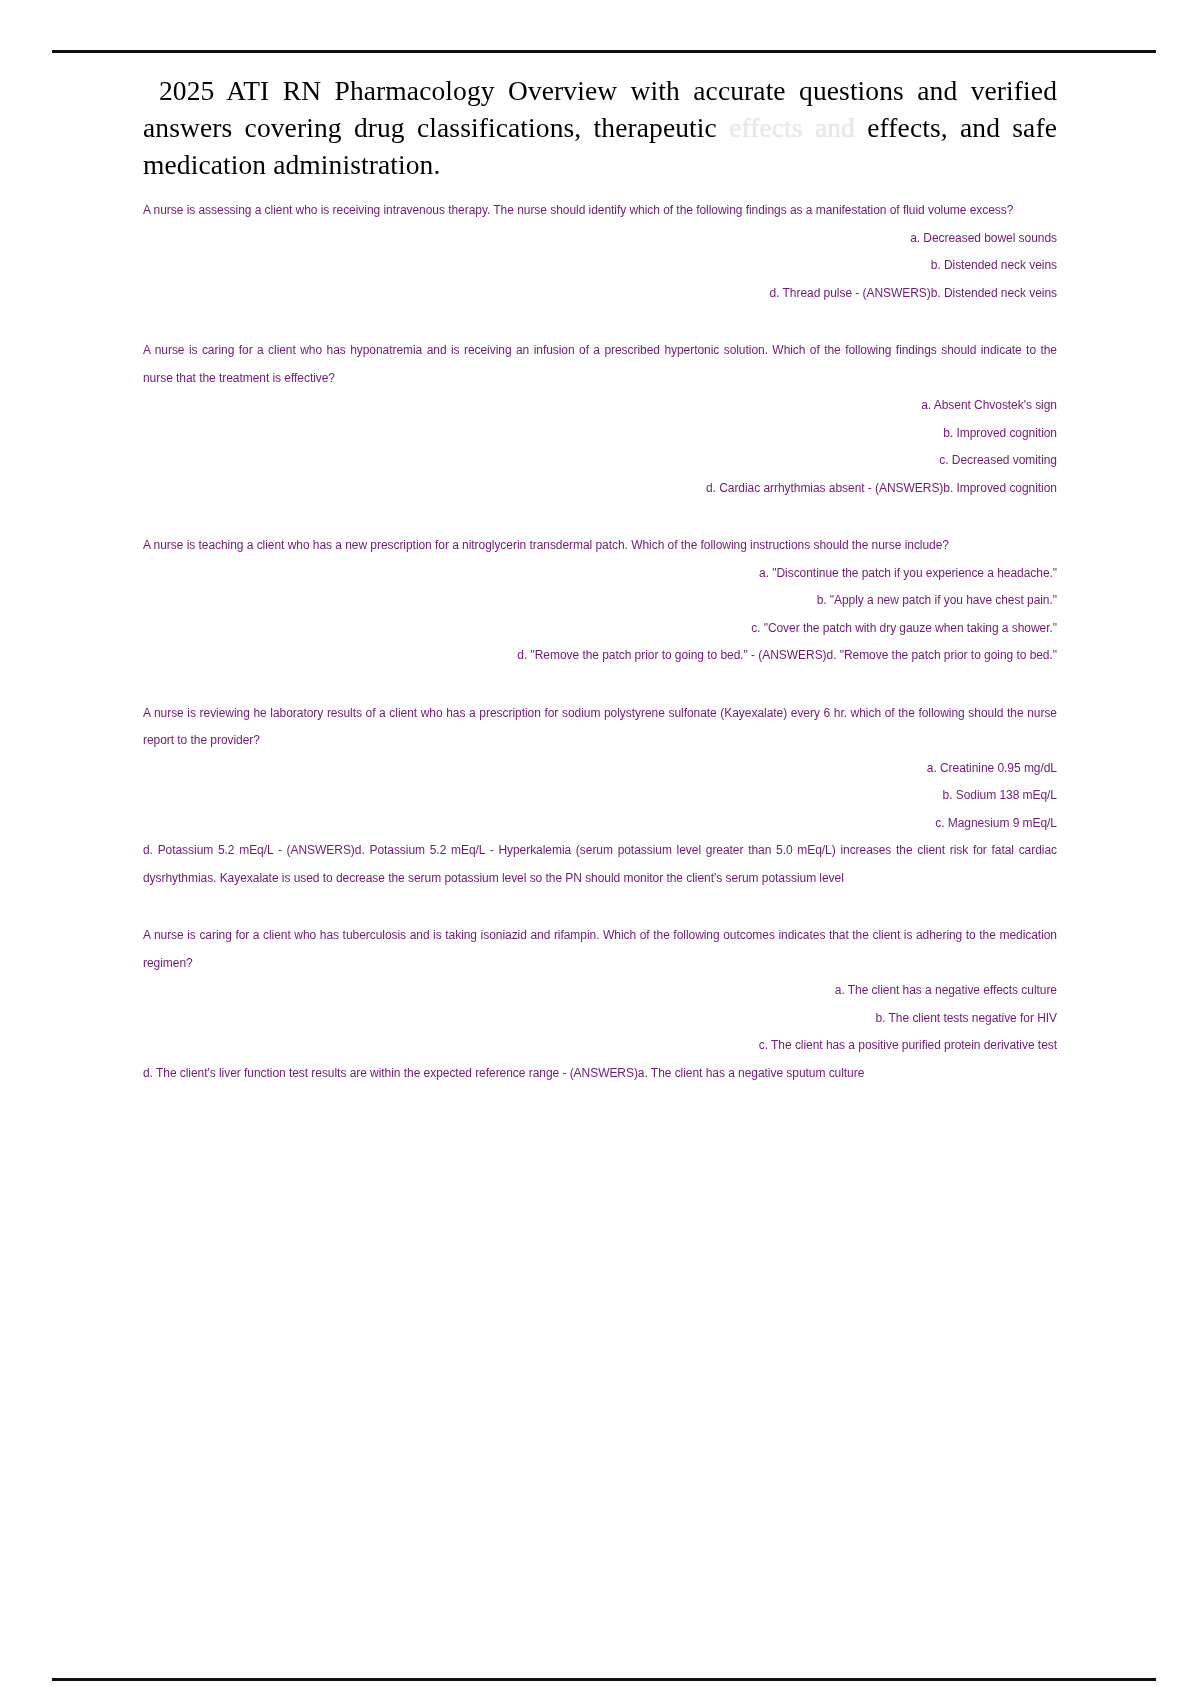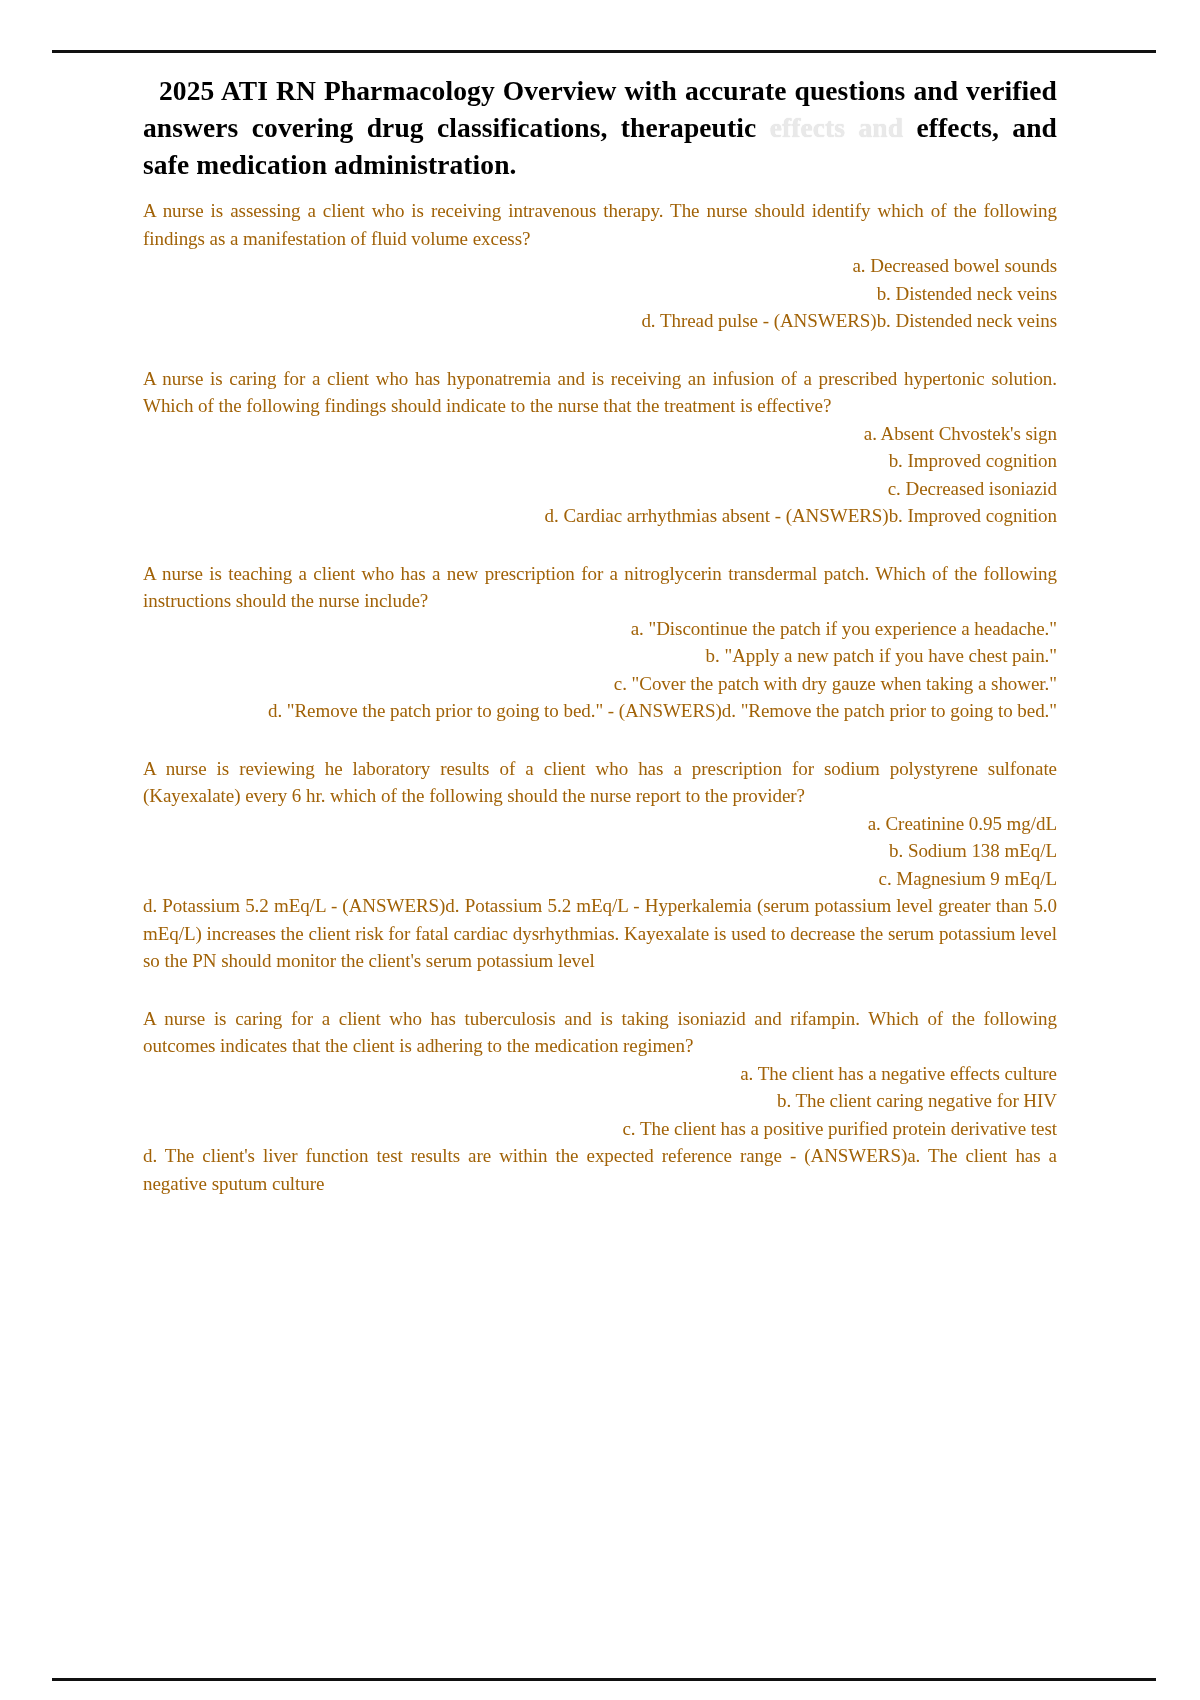--- a/index.html
+++ b/index.html
@@ -37,45 +37,44 @@
 
   .content {
     position: absolute;
     left: 143px;
     top: 72px;
     width: 914px;
   }
 
   .doc-title {
     font-family: "Liberation Serif", serif;
-    font-weight: bold;
+    font-weight: normal;
     font-size: 27.5px;
     line-height: 37px;
     text-align: justify;
     text-align-last: left;
     color: #000000;
     margin: 0 0 14px 0;
     letter-spacing: 0.1px;
   }
   .doc-title .indent-sp { display: inline-block; width: 16px; }
   .doc-title .faded {
     color: #e9e9e9;
     text-shadow: 0 0 1px #d8d8d8;
   }
 
   .qblock {
     margin: 0 0 30px 0;
   }
   .qline {
-    font-size: 19px;
+    font-size: 12px;
     line-height: 27.5px;
-    color: #a16207;
+    color: #701a75;
     margin: 0;
     letter-spacing: -0.05px;
-    font-family: Liberation Serif, serif;
   }
   .qstem {
     text-align: justify;
     text-align-last: left;
   }
   .qopt {
     text-align: right;
     white-space: normal;
   }
   .qopt-j {
@@ -101,21 +100,21 @@
       <p class="qline qstem">A nurse is assessing a client who is receiving intravenous therapy. The nurse should identify which of the following findings as a manifestation of fluid volume excess?</p>
       <p class="qline qopt">a. Decreased bowel sounds</p>
       <p class="qline qopt">b. Distended neck veins</p>
       <p class="qline qopt">d. Thread pulse - (ANSWERS)b. Distended neck veins</p>
     </div>
 
     <div class="qblock">
       <p class="qline qstem">A nurse is caring for a client who has hyponatremia and is receiving an infusion of a prescribed hypertonic solution. Which of the following findings should indicate to the nurse that the treatment is effective?</p>
       <p class="qline qopt">a. Absent Chvostek's sign</p>
       <p class="qline qopt">b. Improved cognition</p>
-      <p class="qline qopt">c. Decreased isoniazid</p>
+      <p class="qline qopt">c. Decreased vomiting</p>
       <p class="qline qopt">d. Cardiac arrhythmias absent - (ANSWERS)b. Improved cognition</p>
     </div>
 
     <div class="qblock">
       <p class="qline qstem">A nurse is teaching a client who has a new prescription for a nitroglycerin transdermal patch. Which of the following instructions should the nurse include?</p>
       <p class="qline qopt">a. "Discontinue the patch if you experience a headache."</p>
       <p class="qline qopt">b. "Apply a new patch if you have chest pain."</p>
       <p class="qline qopt">c. "Cover the patch with dry gauze when taking a shower."</p>
       <p class="qline qopt">d. "Remove the patch prior to going to bed." - (ANSWERS)d. "Remove the patch prior to going to bed."</p>
     </div>
@@ -124,21 +123,21 @@
       <p class="qline qstem">A nurse is reviewing he laboratory results of a client who has a prescription for sodium polystyrene sulfonate (Kayexalate) every 6 hr. which of the following should the nurse report to the provider?</p>
       <p class="qline qopt">a. Creatinine 0.95 mg/dL</p>
       <p class="qline qopt">b. Sodium 138 mEq/L</p>
       <p class="qline qopt">c. Magnesium 9 mEq/L</p>
       <p class="qline qopt-j">d. Potassium 5.2 mEq/L - (ANSWERS)d. Potassium 5.2 mEq/L - Hyperkalemia (serum potassium level greater than 5.0 mEq/L) increases the client risk for fatal cardiac dysrhythmias. Kayexalate is used to decrease the serum potassium level so the PN should monitor the client's serum potassium level</p>
     </div>
 
     <div class="qblock">
       <p class="qline qstem">A nurse is caring for a client who has tuberculosis and is taking isoniazid and rifampin. Which of the following outcomes indicates that the client is adhering to the medication regimen?</p>
       <p class="qline qopt">a. The client has a negative effects culture</p>
-      <p class="qline qopt">b. The client caring negative for HIV</p>
+      <p class="qline qopt">b. The client tests negative for HIV</p>
       <p class="qline qopt">c. The client has a positive purified protein derivative test</p>
       <p class="qline qopt-j">d. The client's liver function test results are within the expected reference range - (ANSWERS)a. The client has a negative sputum culture</p>
     </div>
 
   </div>
 
   <div class="rule rule-bottom"></div>
 
 </div>
 

